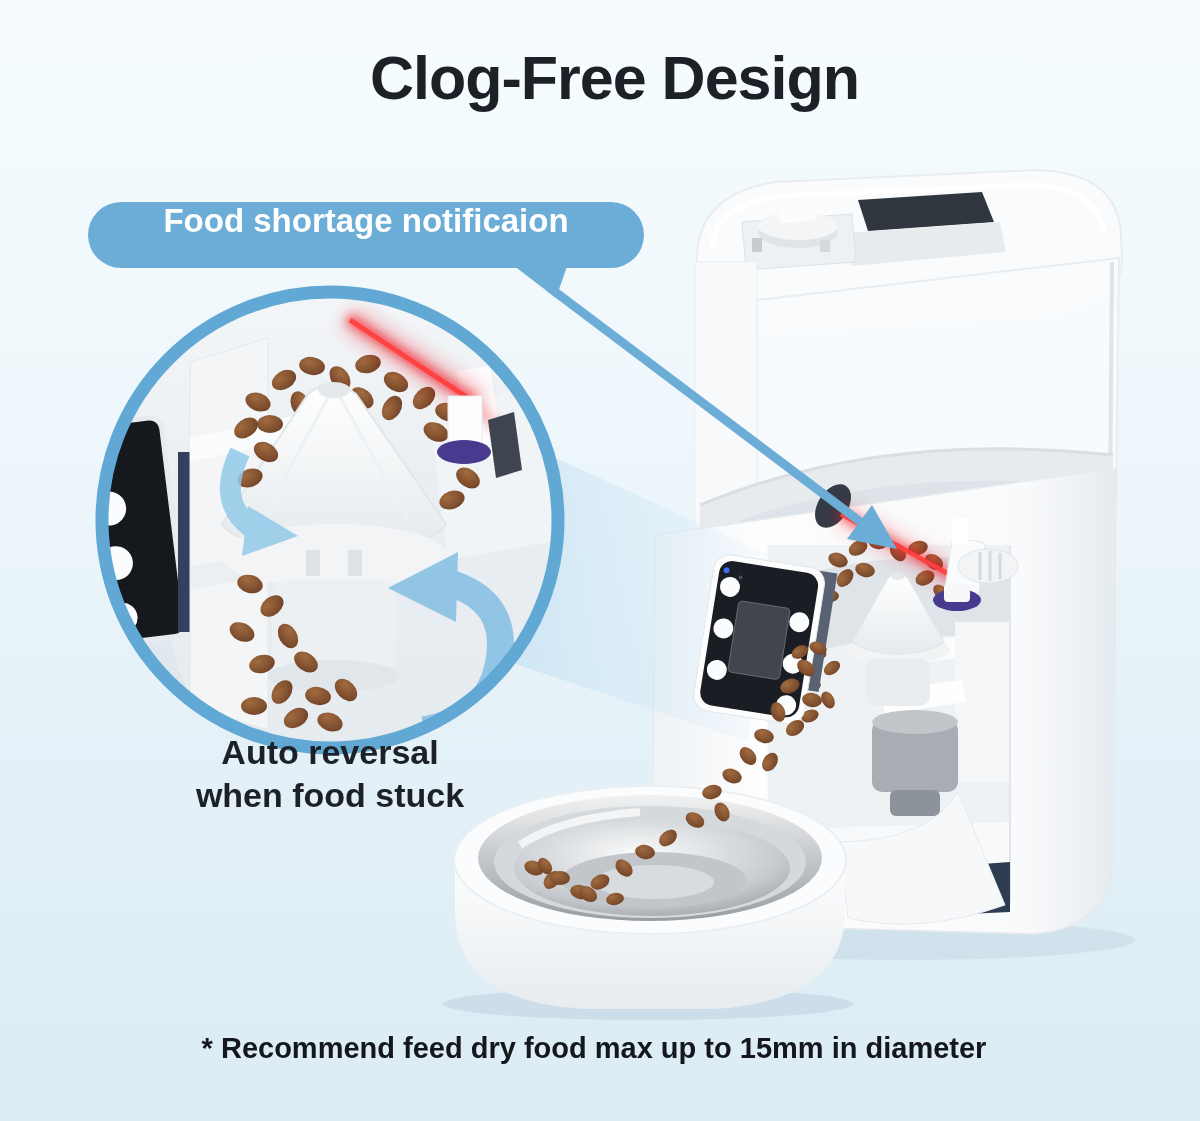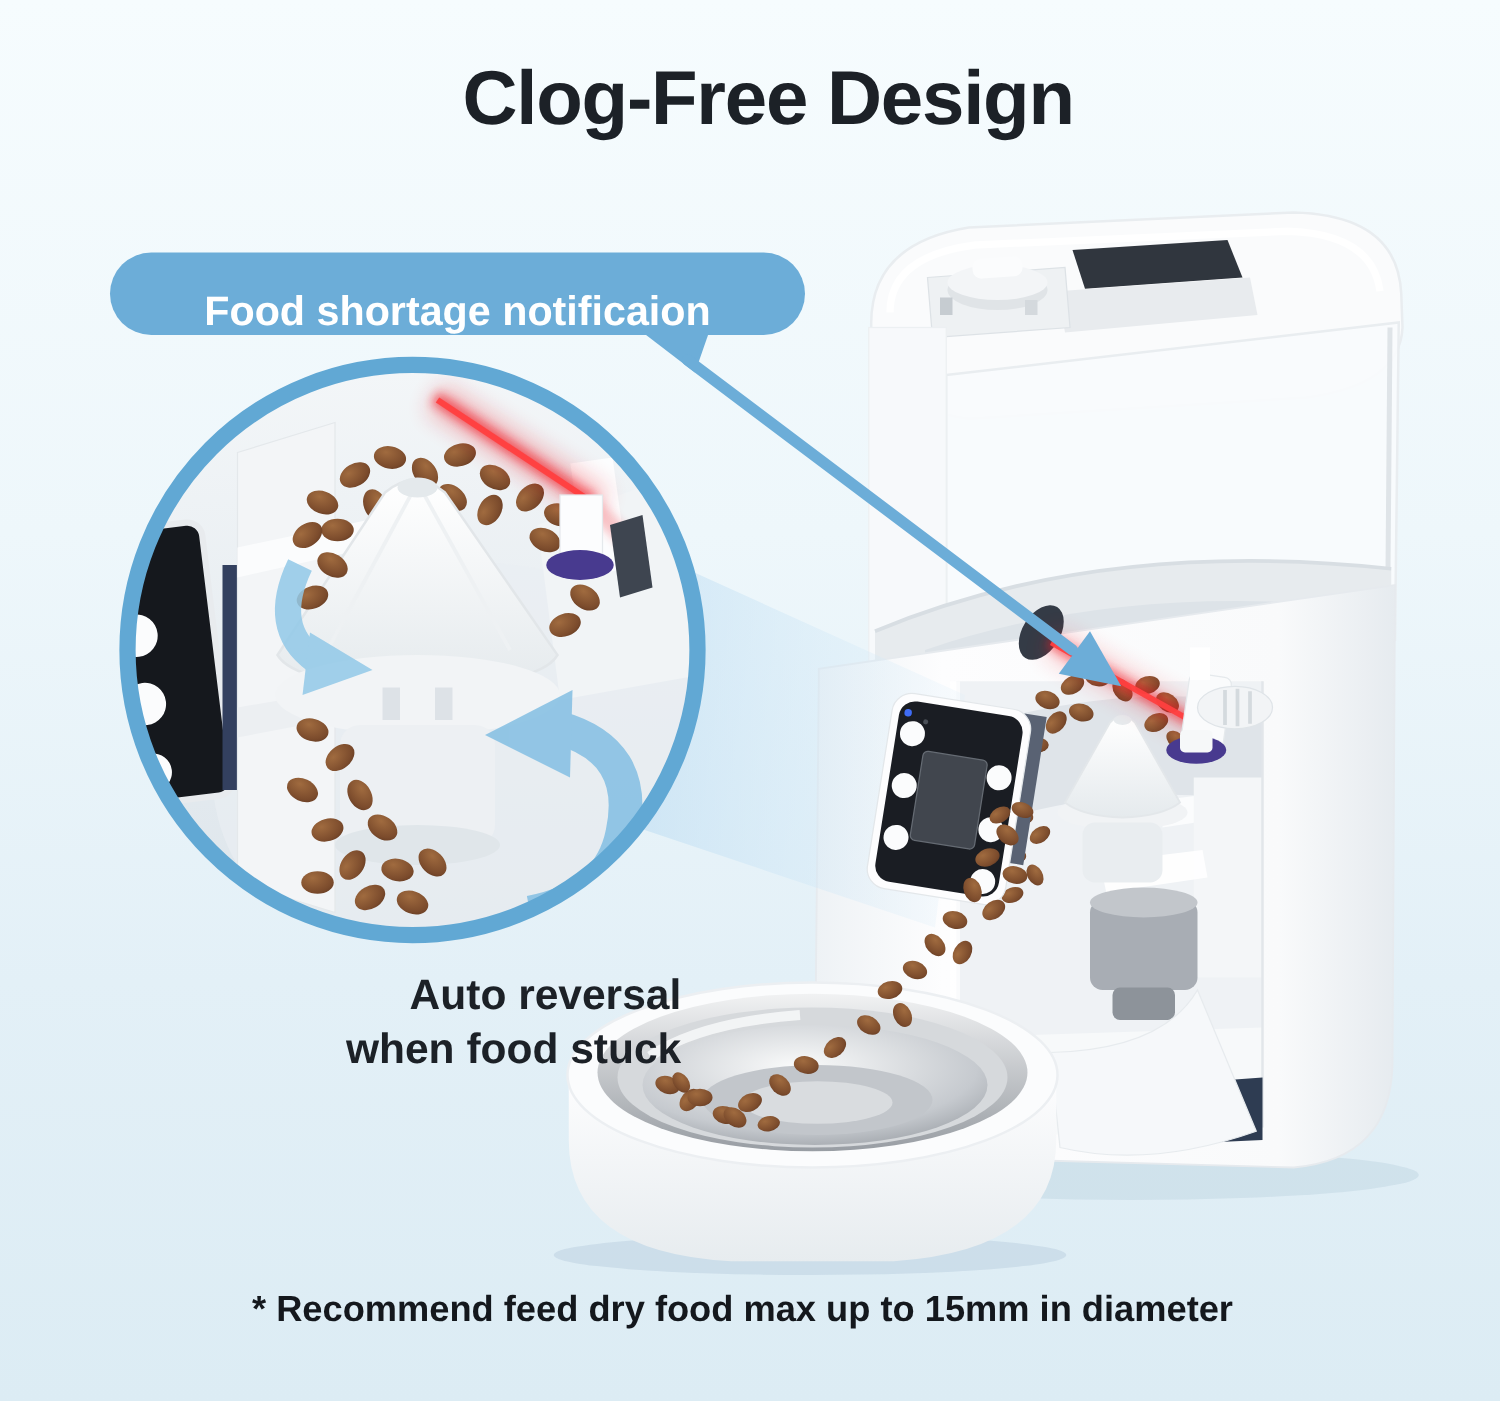--- a/index.html
+++ b/index.html
@@ -18,29 +18,29 @@
     position:absolute;left:0;right:0;top:2px;
     text-align:center;
     font-size:61px;font-weight:700;letter-spacing:-1px;
     color:var(--text_dark,#1c2127);
     padding-left:29px;
   }
   .pill{
     position:absolute;left:88px;top:202px;width:556px;height:66px;
     background:var(--accent_blue,#6cadd8);
     border-radius:34px;
-    display:flex;align-items:flex-end;justify-content:center;
+    display:flex;align-items:flex-start;justify-content:center;
     z-index:6;
   }
   .pill span{
     color:#ffffff;font-size:33px;font-weight:700;letter-spacing:0px;
   }
   .caption{
-    position:absolute;left:115px;top:775px;width:430px;
-    text-align:right;
+    position:absolute;left:115px;top:731px;width:430px;
+    text-align:center;
     font-size:34px;font-weight:700;line-height:43px;
     color:var(--text_dark,#1c2127);
     z-index:7;
   }
   .footnote{
     position:absolute;left:0;right:12px;top:1032px;
     text-align:center;
     font-size:29px;font-weight:700;
     color:#14181d;
     z-index:7;

